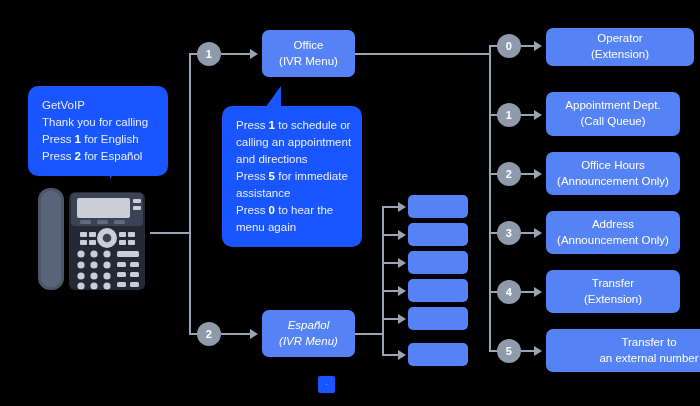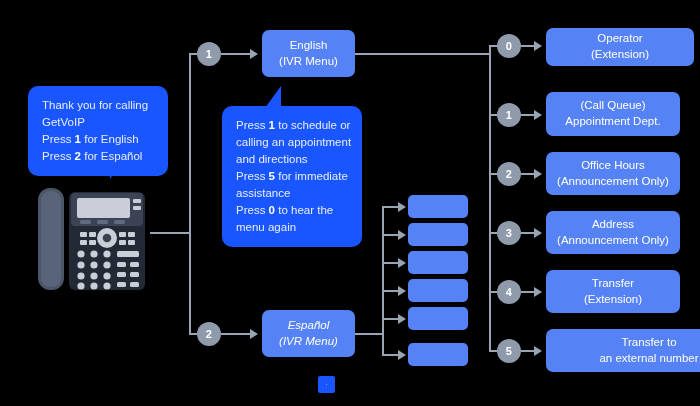--- a/index.html
+++ b/index.html
@@ -95,22 +95,22 @@
       <rect x="81" y="80" width="9" height="5" rx="1.5" fill="#c9ced8"></rect>
       <rect x="94" y="80" width="9" height="5" rx="1.5" fill="#c9ced8"></rect>
       <rect x="81" y="90" width="9" height="5" rx="1.5" fill="#c9ced8"></rect>
       <rect x="94" y="90" width="9" height="5" rx="1.5" fill="#c9ced8"></rect>
       <rect x="81" y="100" width="9" height="5" rx="1.5" fill="#c9ced8"></rect>
       <rect x="94" y="100" width="9" height="5" rx="1.5" fill="#c9ced8"></rect>
     </svg>
   </div>
 
   <div class="bubble" id="greeting" style="left:28px;top:86px;width:140px;">
+      <div class="row">GetVoIP</div>
       <div class="row">Thank you for calling</div>
-      <div class="row">GetVoIP</div>
       <div class="row">Press <b>1</b> for English</div>
       <div class="row">Press <b>2</b> for Español</div>
     </div>
   <div class="tail" style="left:110px;top:163px;
        border-left:10px solid #1a56ff;border-bottom:16px solid transparent;"></div>
 
   <div class="ln hln" style="left:150px;top:232px;width:40px;"></div>
   <div class="ln vln" style="left:189px;top:54px;height:180px;"></div>
   <div class="ln vln" style="left:189px;top:232px;height:102px;"></div>
   <div class="ln hln" style="left:189px;top:53px;width:12px;"></div>
@@ -119,21 +119,21 @@
   <div class="badge" style="left:197px;top:42px;">1</div>
   <div class="badge" style="left:197px;top:322px;">2</div>
 
   <div class="ln hln" style="left:221px;top:53px;width:29px;"></div>
   <div class="arrow" style="left:250px;top:49px;"></div>
   <div class="ln hln" style="left:221px;top:333px;width:29px;"></div>
   <div class="arrow" style="left:250px;top:329px;"></div>
 
   <div class="box" style="left:262px;top:30px;width:93px;height:47px;">
     <div>
-      <span class="l2">English</span>
+      <span class="l2">Office</span>
       <span class="l2">(IVR Menu)</span>
     </div>
   </div>
   <div class="box" style="left:262px;top:310px;width:93px;height:47px;font-style:italic;">
     <div>
       <span class="l2">Español</span>
       <span class="l2">(IVR Menu)</span>
     </div>
   </div>
 
@@ -162,22 +162,22 @@
       <span class="l2">(Extension)</span>
     </div>
   </div>
 
   <div class="ln hln" style="left:489px;top:114px;width:10px;"></div>
   <div class="badge" style="left:497px;top:103px;">1</div>
   <div class="ln hln" style="left:521px;top:114px;width:17px;"></div>
   <div class="arrow" style="left:534px;top:110px;"></div>
   <div class="box" style="left:546px;top:92px;width:134px;height:44px;">
     <div>
+      <span class="l2">Appointment Dept.</span>
       <span class="l2">(Call Queue)</span>
-      <span class="l2">Appointment Dept.</span>
     </div>
   </div>
 
   <div class="ln hln" style="left:489px;top:173px;width:10px;"></div>
   <div class="badge" style="left:497px;top:162px;">2</div>
   <div class="ln hln" style="left:521px;top:173px;width:17px;"></div>
   <div class="arrow" style="left:534px;top:169px;"></div>
   <div class="box" style="left:546px;top:152px;width:134px;height:43px;">
     <div>
       <span class="l2">Office Hours</span>

